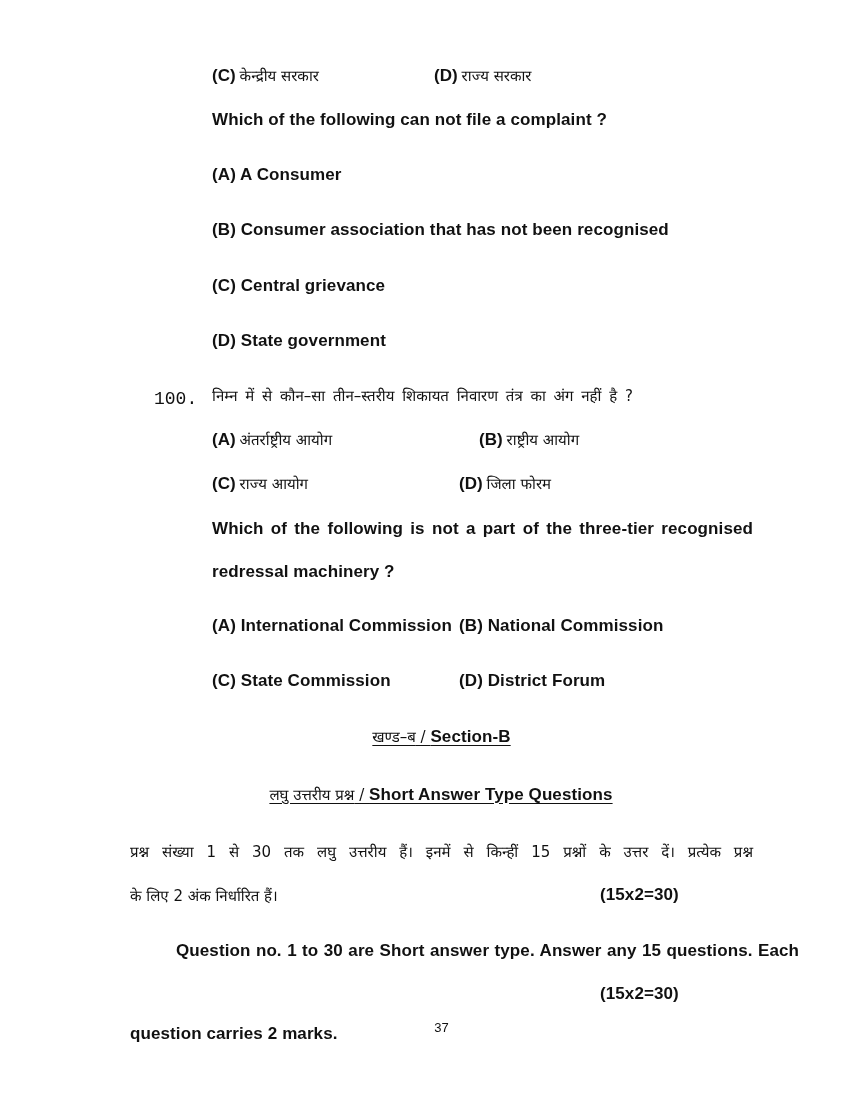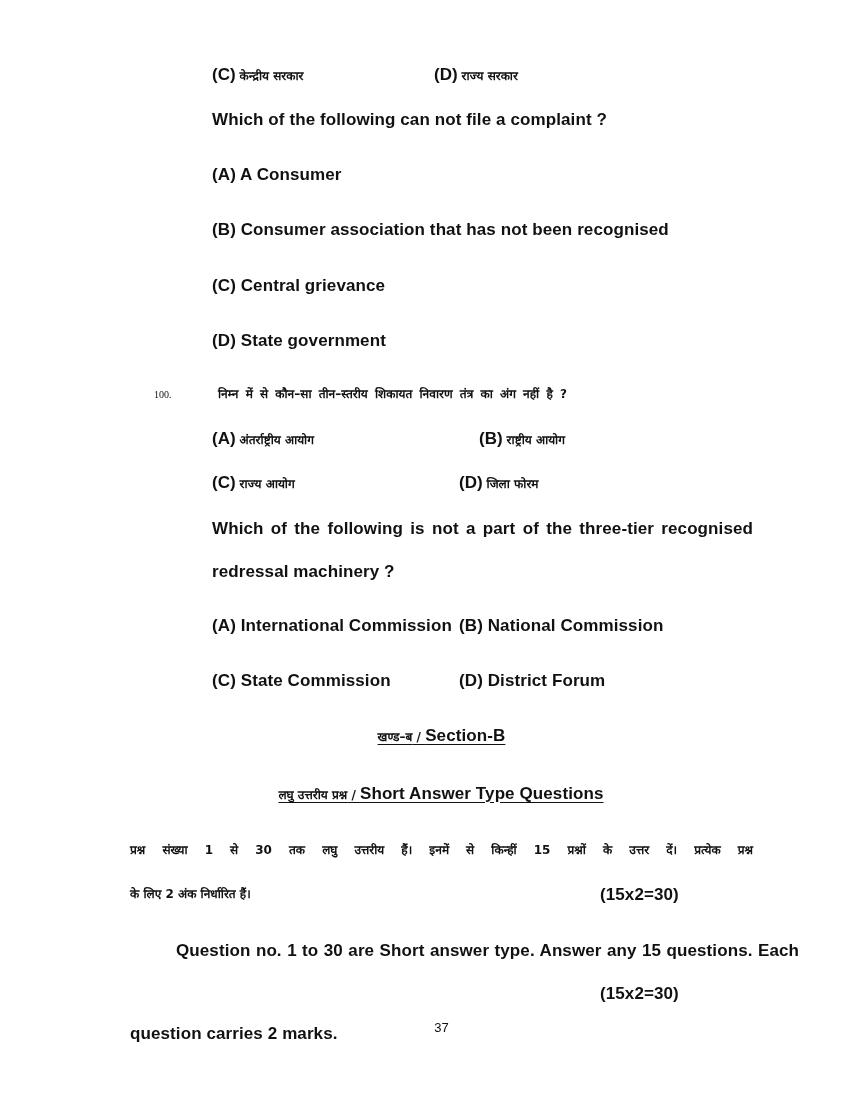--- a/index.html
+++ b/index.html
@@ -1,21 +1,21 @@
 <!DOCTYPE html>
 <html><head>
 <meta charset="utf-8">
 <style>
   html, body { margin:0; padding:0; background:#ffffff; }
   body { width:850px; height:1100px; position:relative; overflow:hidden; color:#111; }
   .en { font-family:"Liberation Sans", sans-serif; font-size:17px; font-weight:bold; letter-spacing:0.1px; }
-  .hi { font-family:"DejaVu Sans", sans-serif; font-size:12px; font-weight:bold; }
+  .hi { font-family:"DejaVu Sans", sans-serif; font-size:15px; font-weight:normal; }
   .abs { position:absolute; white-space:nowrap; }
   .opt-label { font-family:"Liberation Sans", sans-serif; font-size:17px; font-weight:bold; }
-  .qnum { font-family:Liberation Serif, serif; font-size:10px; }
+  .qnum { font-family:Liberation Mono, monospace; font-size:18px; }
   .heading { text-decoration:underline; text-underline-offset:3px; }
   .justify-line { text-align:justify; text-align-last:justify; }
   .pagenum { font-family:"Liberation Sans", sans-serif; font-size:13px; }
 </style>
 </head>
 <body>
 
 <div class="abs" style="left:212px; top:65px;">
   <span class="opt-label">(C)</span>
   <span class="hi">केन्द्रीय सरकार</span>
@@ -25,21 +25,21 @@
   <span class="hi">राज्य सरकार</span>
 </div>
 
 <div class="abs en" style="left:212px; top:110px;">Which of the following can not file a complaint ?</div>
 <div class="abs en" style="left:212px; top:165px;">(A) A Consumer</div>
 <div class="abs en" style="left:212px; top:220px;">(B) Consumer association that has not been recognised</div>
 <div class="abs en" style="left:212px; top:276px;">(C) Central grievance</div>
 <div class="abs en" style="left:212px; top:331px;">(D) State government</div>
 
 <div class="abs qnum" style="left:154px; top:389px;">100.</div>
-<div class="abs hi" style="left:218px; top:385px; width:542px; word-spacing:3px;">निम्न में से कौन–सा तीन–स्तरीय शिकायत निवारण तंत्र का अंग नहीं है ?</div>
+<div class="abs hi" style="left:212px; top:385px; width:542px; word-spacing:3px;">निम्न में से कौन–सा तीन–स्तरीय शिकायत निवारण तंत्र का अंग नहीं है ?</div>
 
 <div class="abs" style="left:212px; top:429px;">
   <span class="opt-label">(A)</span>
   <span class="hi">अंतर्राष्ट्रीय आयोग</span>
 </div>
 <div class="abs" style="left:459px; top:429px;margin-left:20px;">
   <span class="opt-label">(B)</span>
   <span class="hi">राष्ट्रीय आयोग</span>
 </div>
 <div class="abs" style="left:212px; top:473px;">

